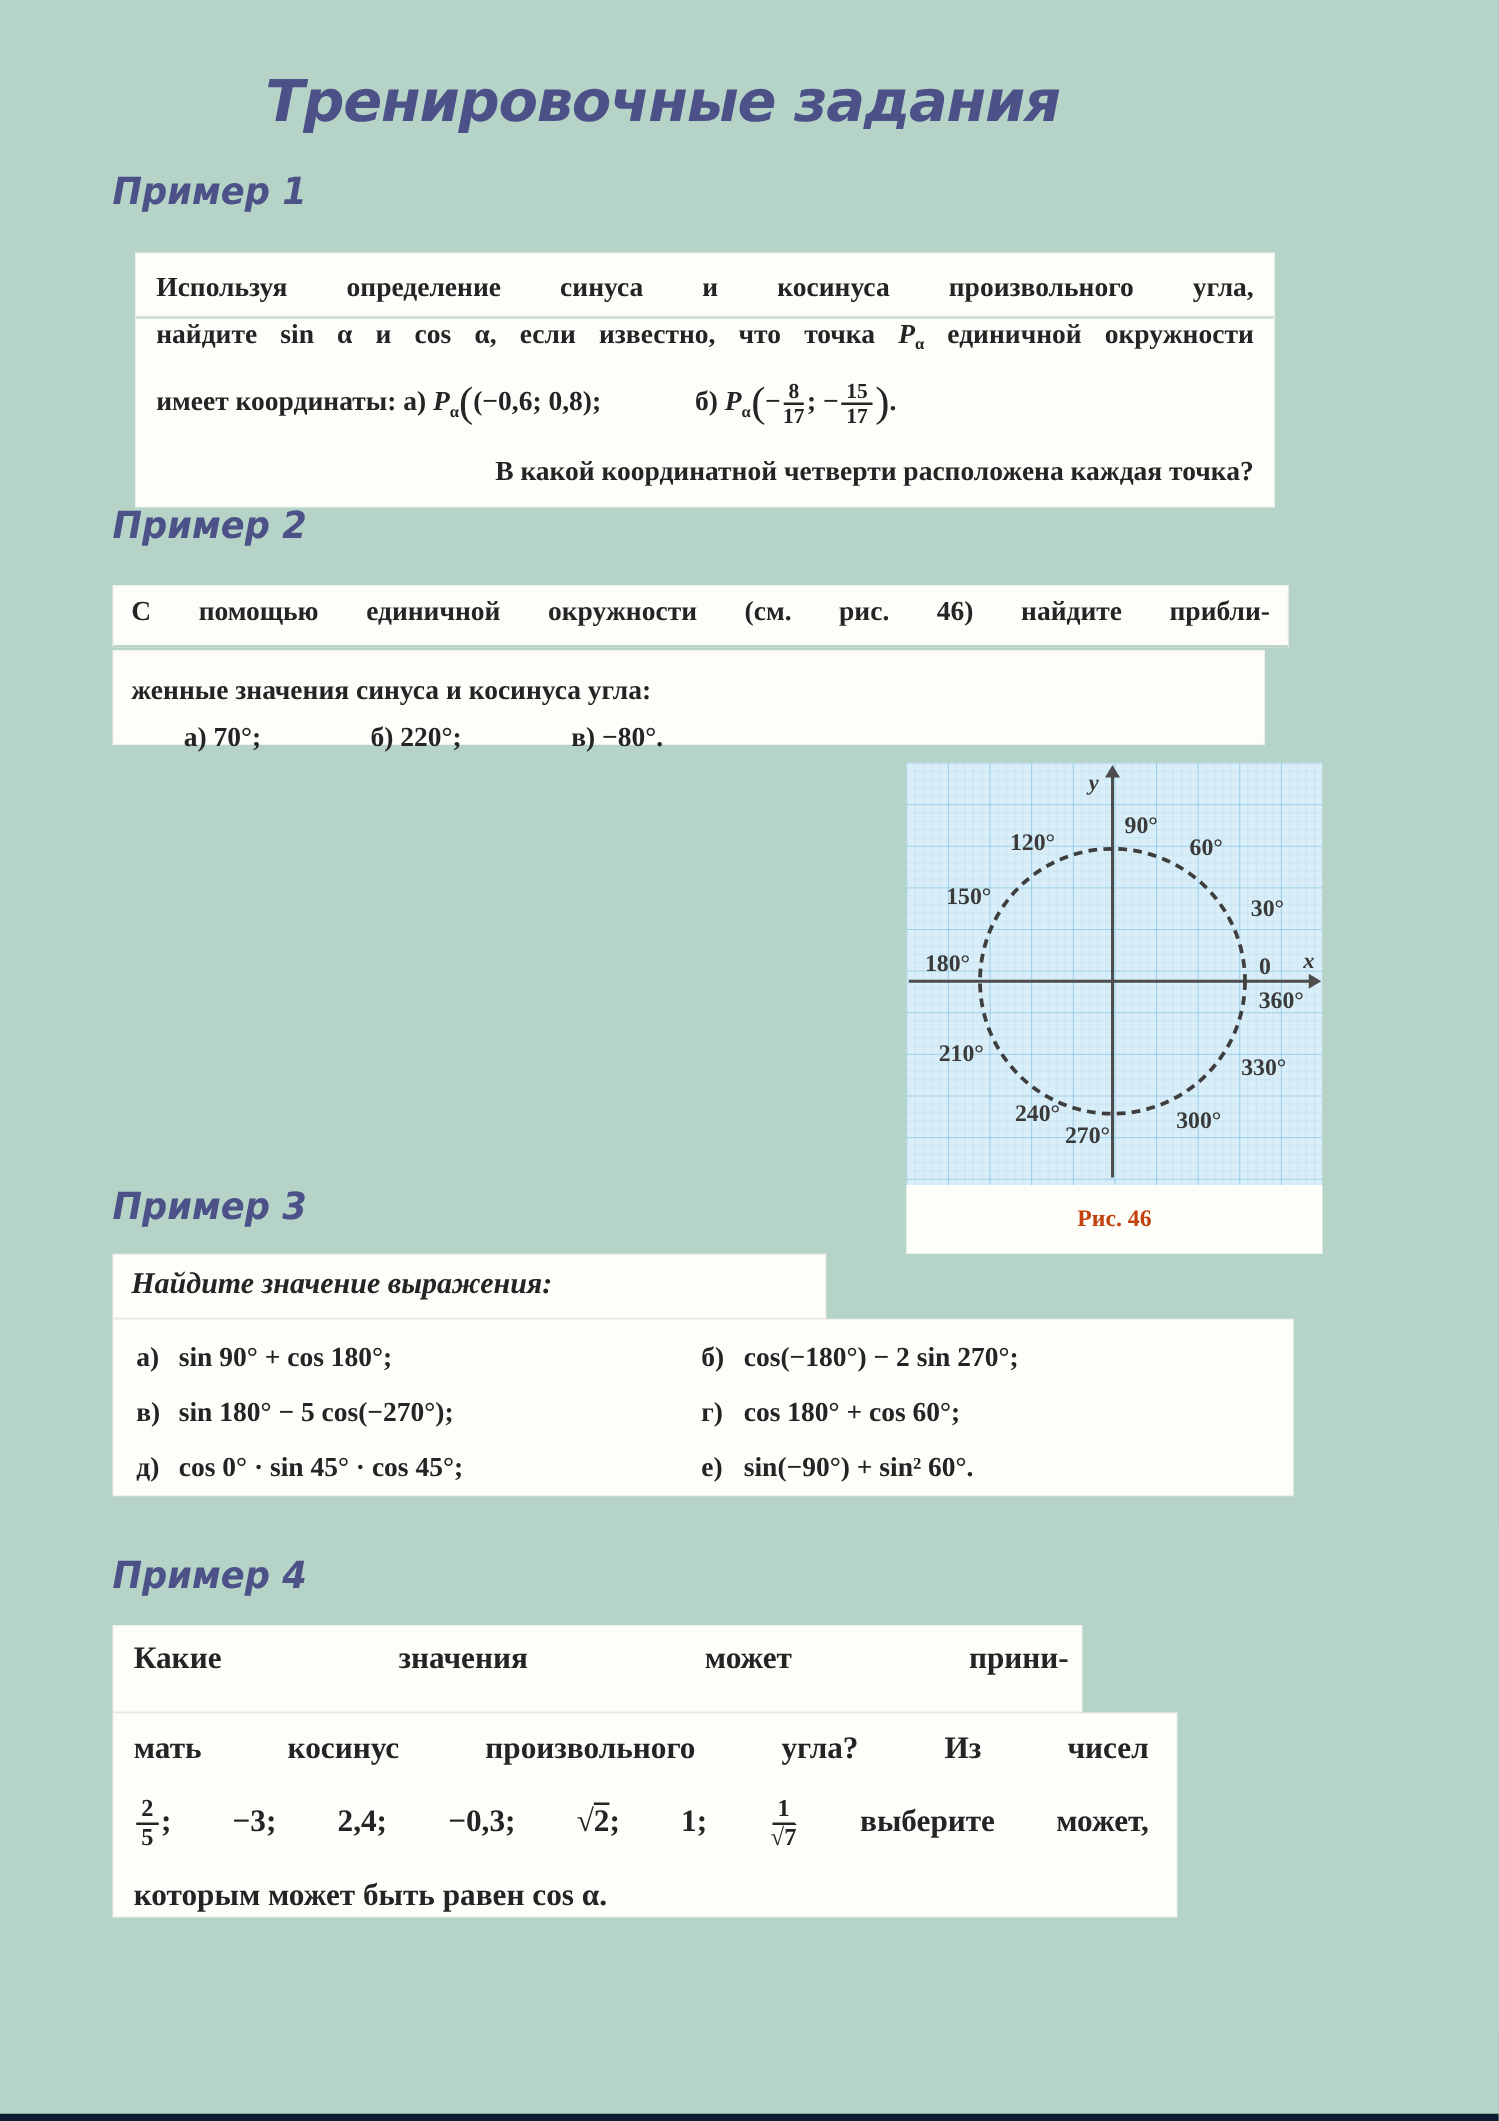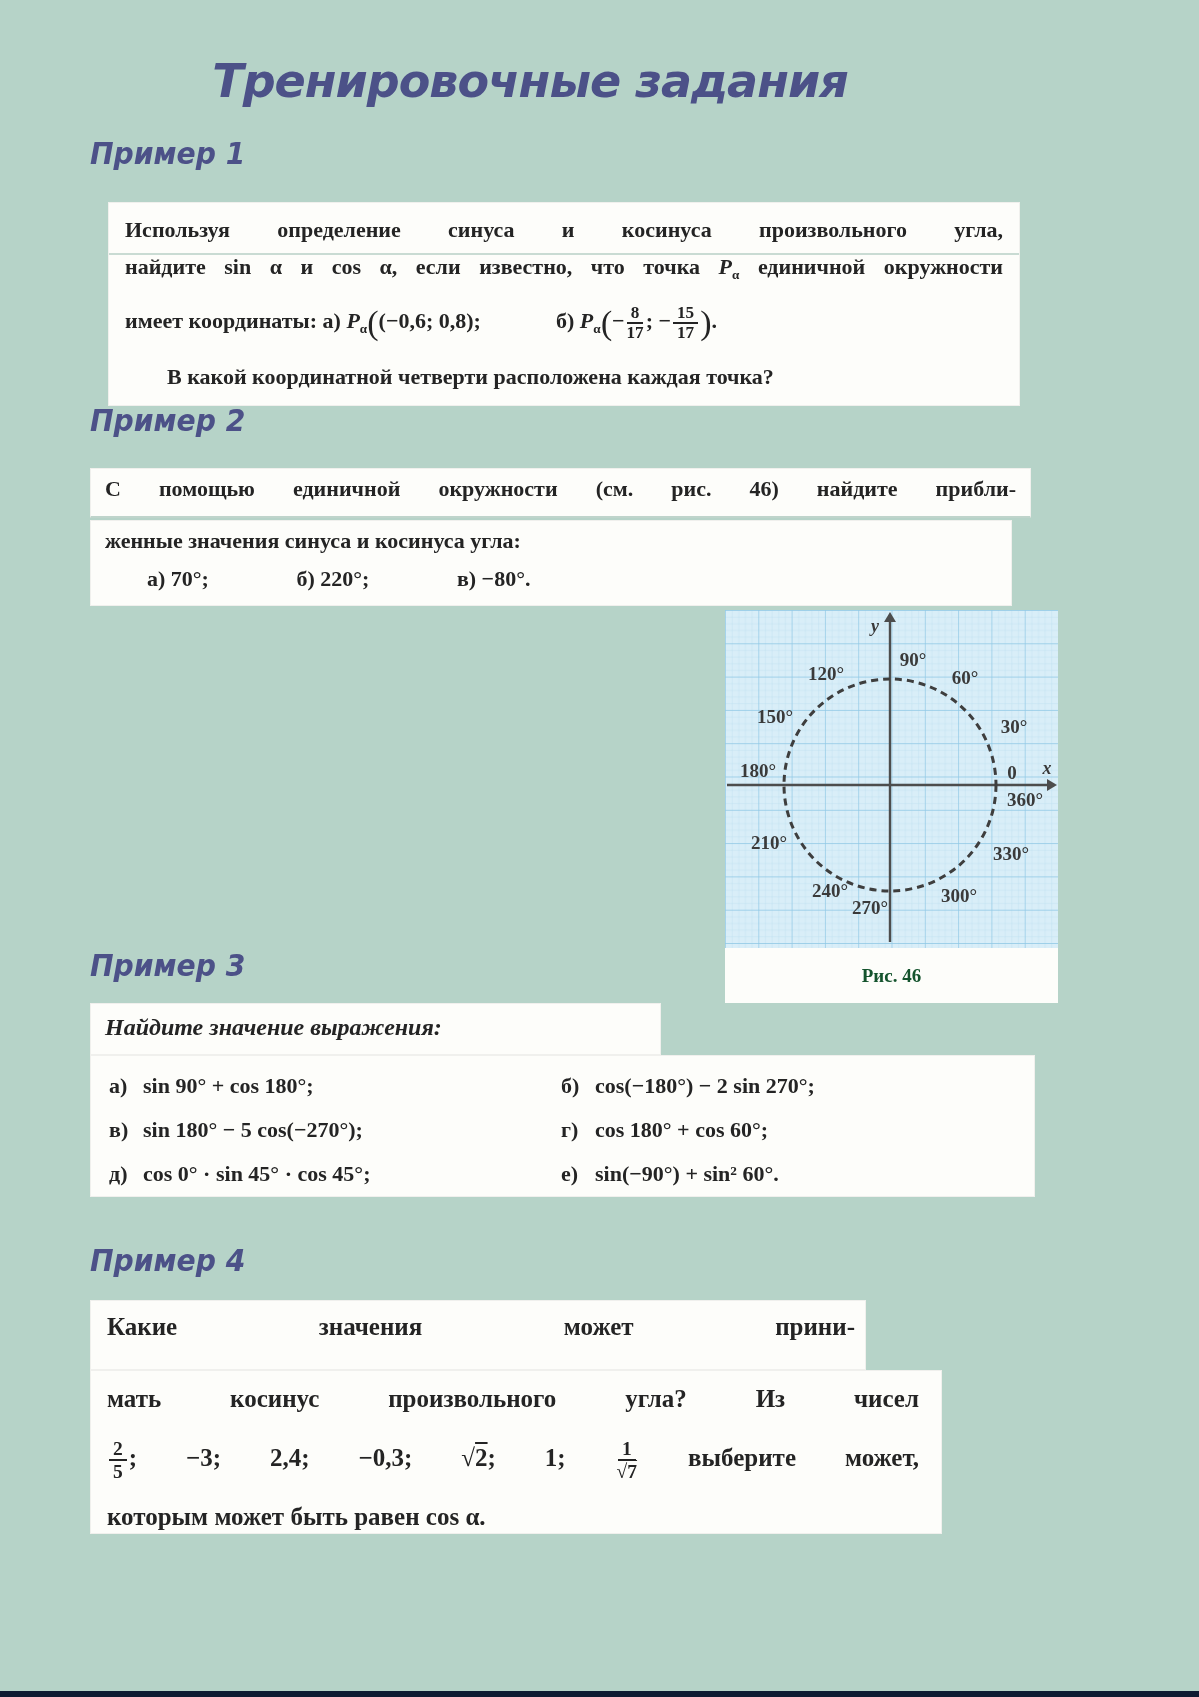--- a/index.html
+++ b/index.html
@@ -46,36 +46,36 @@
     vertical-align:middle;font-size:.78em;line-height:1.08;
     margin:0 2px;
   }
   .frac .num{border-bottom:2px solid #242424;padding:0 4px;}
   .bigparen{font-size:1.55em;font-weight:400;vertical-align:middle;line-height:1;}
   .rad{text-decoration:overline;}
   
   .ex1-box{left:90px;top:202px;width:912px;padding:8px 16px 10px 16px;font-size:22px;margin-left:18px;}
   .ex1-box .l{line-height:37px;}
   .ex1-box .l3{line-height:56px;}
-  .ex1-box .l4{padding-left:42px;}
+  .ex1-box .l4{padding-left:42px;text-align:right;}
   
   .ex2-strip1{left:90px;top:468px;width:941px;height:50px;padding:7px 14px 0 14px;font-size:22px;
               border-bottom:2px solid rgba(150,185,172,.6);}
-  .ex2-strip2{left:90px;top:520px;width:922px;height:86px;padding:1px 14px 0 14px;font-size:22px;}
+  .ex2-strip2{left:90px;top:520px;width:922px;height:76px;padding:12px 14px 0 14px;font-size:22px;}
   .ex2-strip2 .l{line-height:38px;}
   .ex2-items{padding-left:42px;}
   .ex2-items .it{display:inline-block;margin-right:82px;}
   .ex2-items .it:last-child{margin-right:0;}
   
   .figure-wrap{position:absolute;left:725px;top:610px;width:333px;}
   .figure-svg{display:block;width:333px;height:338px;}
   .figure-caption-strip{
     width:333px;height:55px;background:#fdfdfa;
     display:flex;align-items:center;justify-content:center;
-    font-size:19px;font-weight:700;color:#14532d;
+    font-size:19px;font-weight:700;color:#c2410c;
   }
   .deg-lbl{font-family:"Liberation Serif",serif;font-weight:bold;font-size:19px;fill:#3a3a3a;}
   .axis-lbl{font-family:"Liberation Serif",serif;font-style:italic;font-weight:bold;font-size:18px;fill:#3a3a3a;}
   
   .ex3-intro{left:90px;top:1003px;width:571px;height:52px;padding:10px 0 0 14px;font-size:24px;font-style:italic;}
   .ex3-box{left:90px;top:1055px;width:945px;height:142px;padding:8px 0 0 0;font-size:22px;}
   .ex3-row{display:flex;line-height:44px;}
   .ex3-cell{display:flex;}
   .ex3-cell.left{width:470px;padding-left:18px;box-sizing:border-box;}
   .ex3-cell .lbl{width:34px;}

